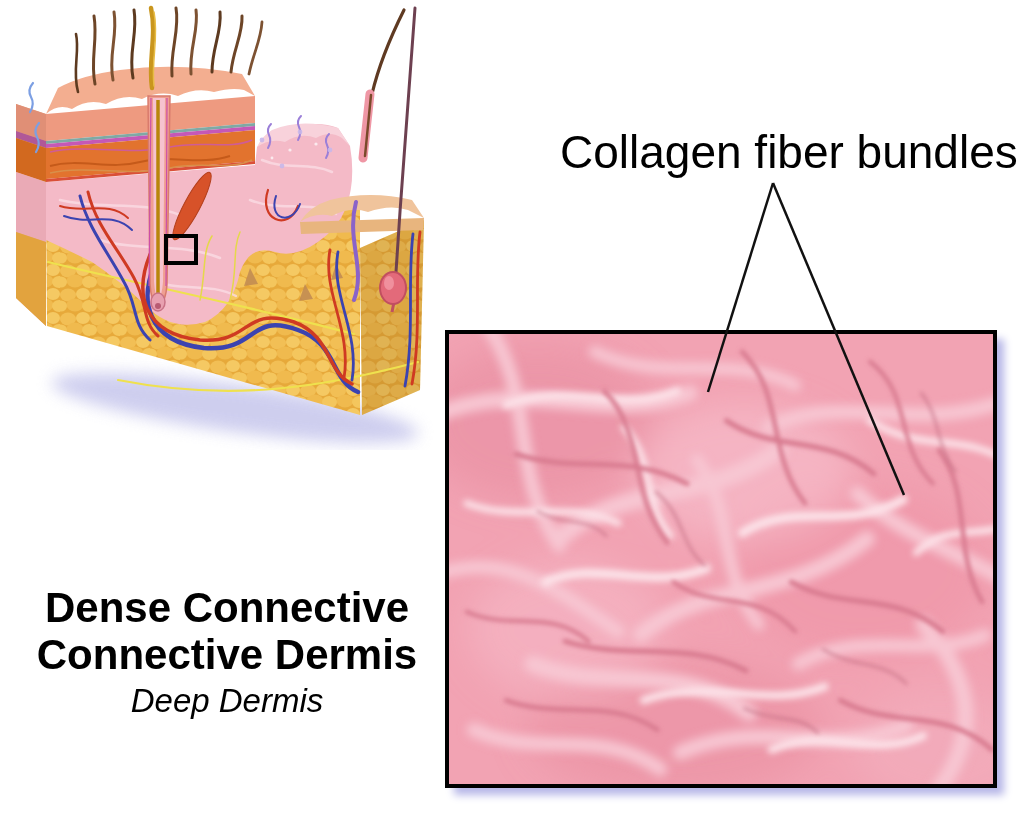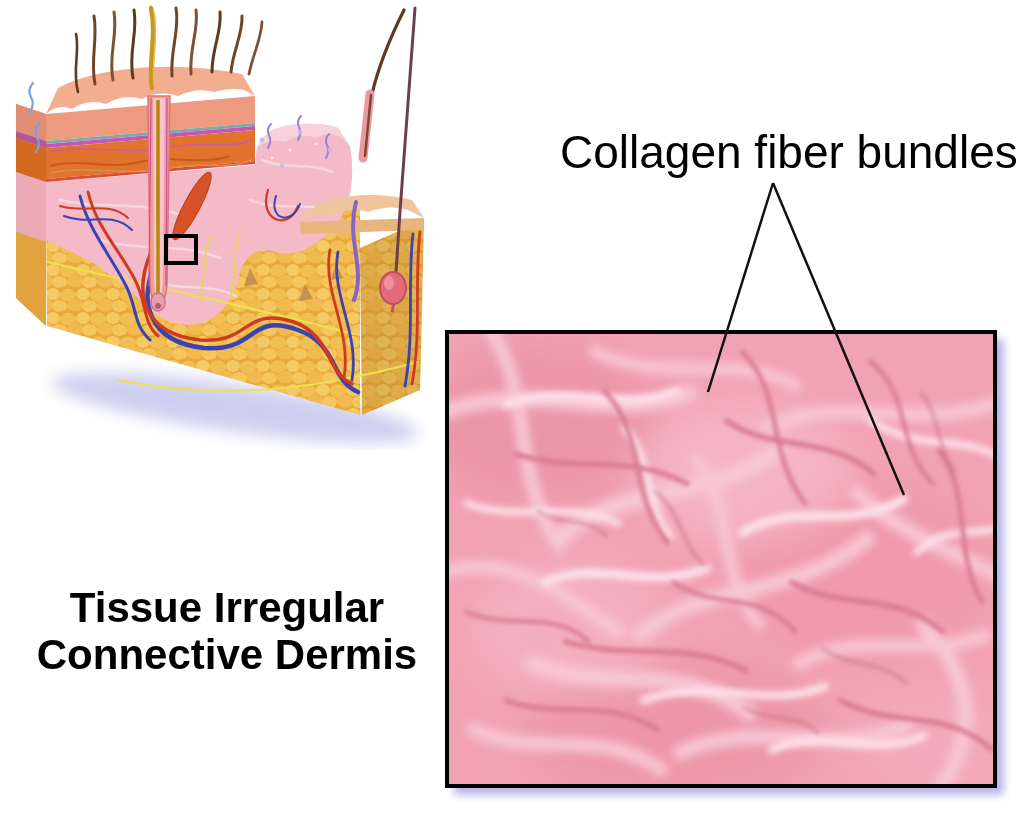--- a/index.html
+++ b/index.html
@@ -267,17 +267,18 @@
       </g>
     </svg>
   </div>
 
   <svg class="pointer-overlay" viewBox="0 0 1024 819" aria-hidden="true">
     <path d="M773,183 L708,392" style="stroke:var(--pointer-line)" stroke-width="2.5" fill="none"></path>
     <path d="M773,183 L904,495" style="stroke:var(--pointer-line)" stroke-width="2.5" fill="none"></path>
   </svg>
 
   <div class="figure-title">
-    <div class="t-line">Tissue Irregular</div>
+    <div class="t-line">Dense Connective</div>
     <div class="t-line">Connective Dermis</div>
+    <div class="t-sub">Deep Dermis</div>
   </div>
 
 </div>
 
 </body></html>

